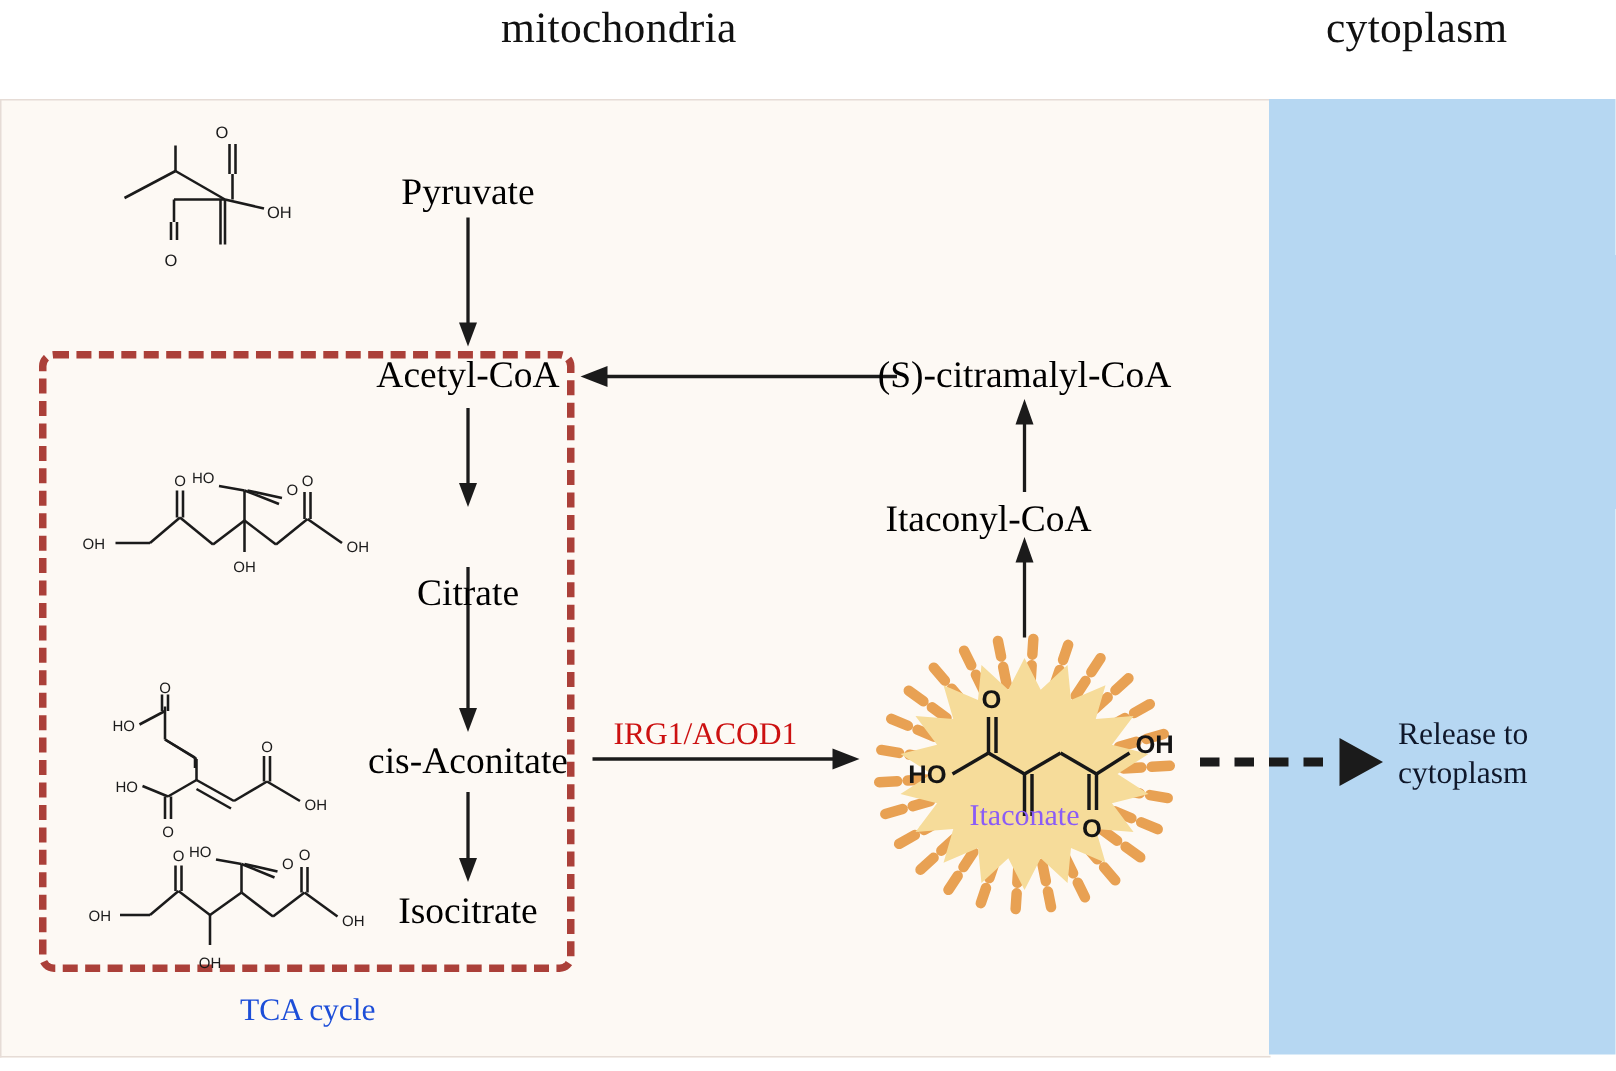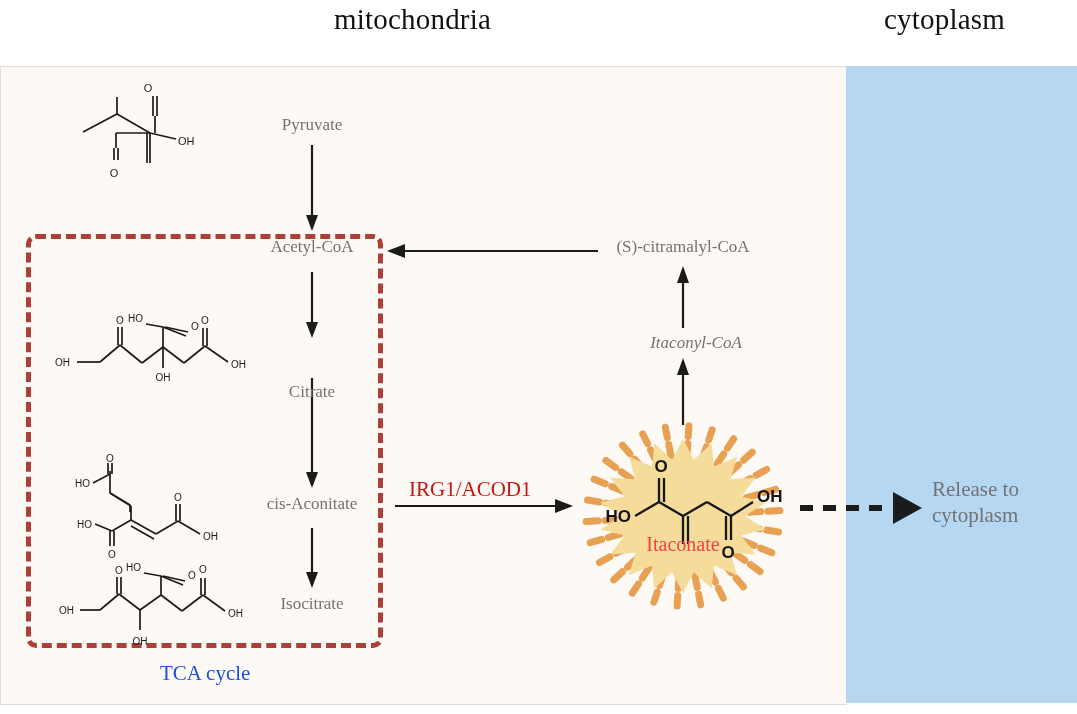--- a/index.html
+++ b/index.html
@@ -68,63 +68,63 @@
     left: 160px;
     top: 661px;
     font-size: 21px;
     color: #1d4ed8;
     white-space: nowrap;
   }
 
   
   .metabolite {
     position: absolute;
-    font-size: 17px;
-    color: #737373;
+    font-size: 25px;
+    color: #000000;
     white-space: nowrap;
     transform: translateX(-50%);
     text-align: center;
   }
 
   #lbl-pyruvate    { left: 312px; top: 115px; }
   #lbl-acetylcoa   { left: 312px; top: 237px; text-align: center; }
   #lbl-citrate     { left: 312px; top: 344px; margin-top: 38px; }
   #lbl-cisaconitate{ left: 312px; top: 494px; }
   #lbl-isocitrate  { left: 312px; top: 594px; }
 
   #lbl-citramalyl  { left: 683px; top: 237px; }
-  #lbl-itaconylcoa { left: 696px; top: 333px; font-style: italic; }
+  #lbl-itaconylcoa { left: 659px; top: 333px; }
 
   #lbl-itaconate {
     position: absolute;
     left: 683px;
     top: 533px;
     font-size: 20px;
-    color: #ef4444;
+    color: #8b5cf6;
     white-space: nowrap;
     transform: translateX(-50%);
     z-index: 6;
   }
 
   #lbl-irg1 {
     position: absolute;
     left: 409px;
     top: 477px;
     font-size: 21px;
     font-weight: normal;
     color: #cc1111;
     white-space: nowrap;
   }
 
   #lbl-release {
     position: absolute;
     left: 932px;
     top: 477px;
     font-size: 21px;
-    color: #737373;
+    color: #0f172a;
     line-height: 1.22;
     white-space: nowrap;
   }
 
   
   #vec {
     position: absolute;
     left: 0; top: 0;
     width: 1077px;
     height: 714px;

